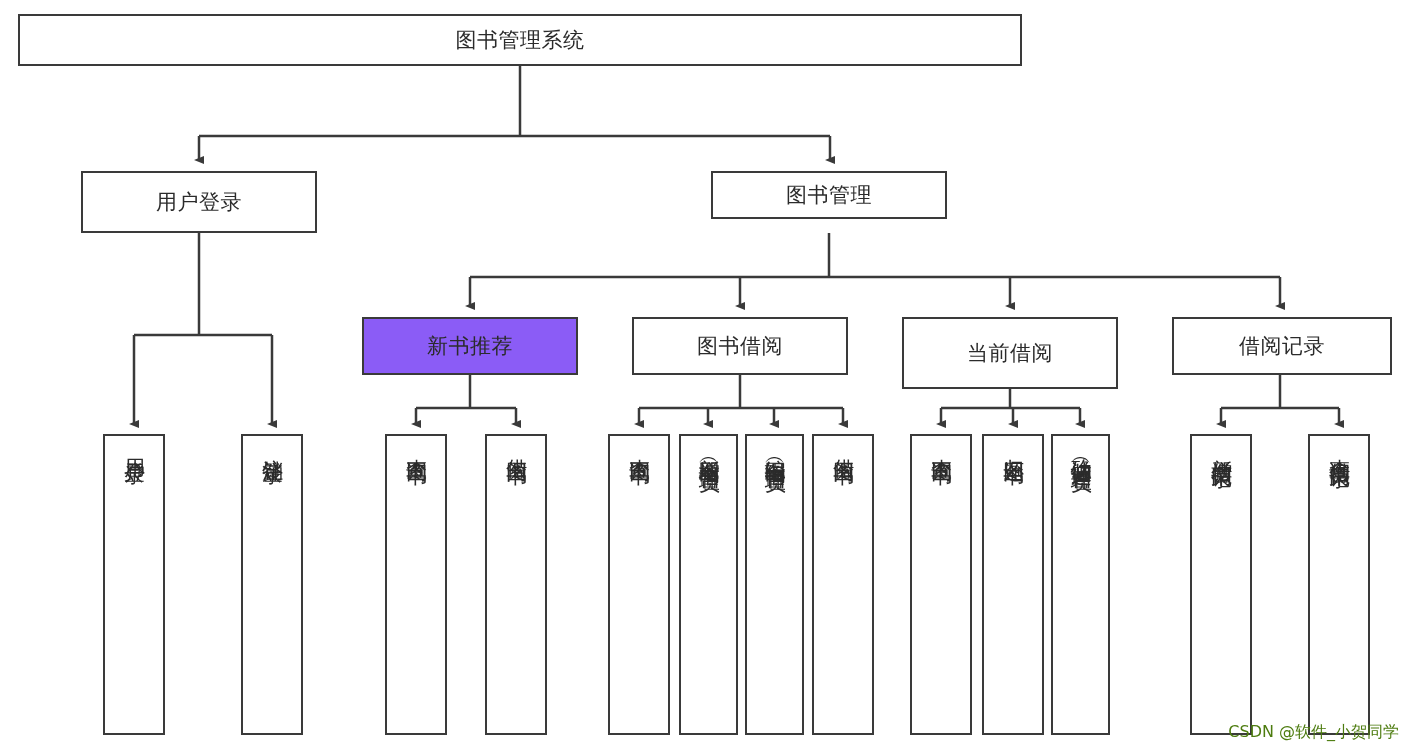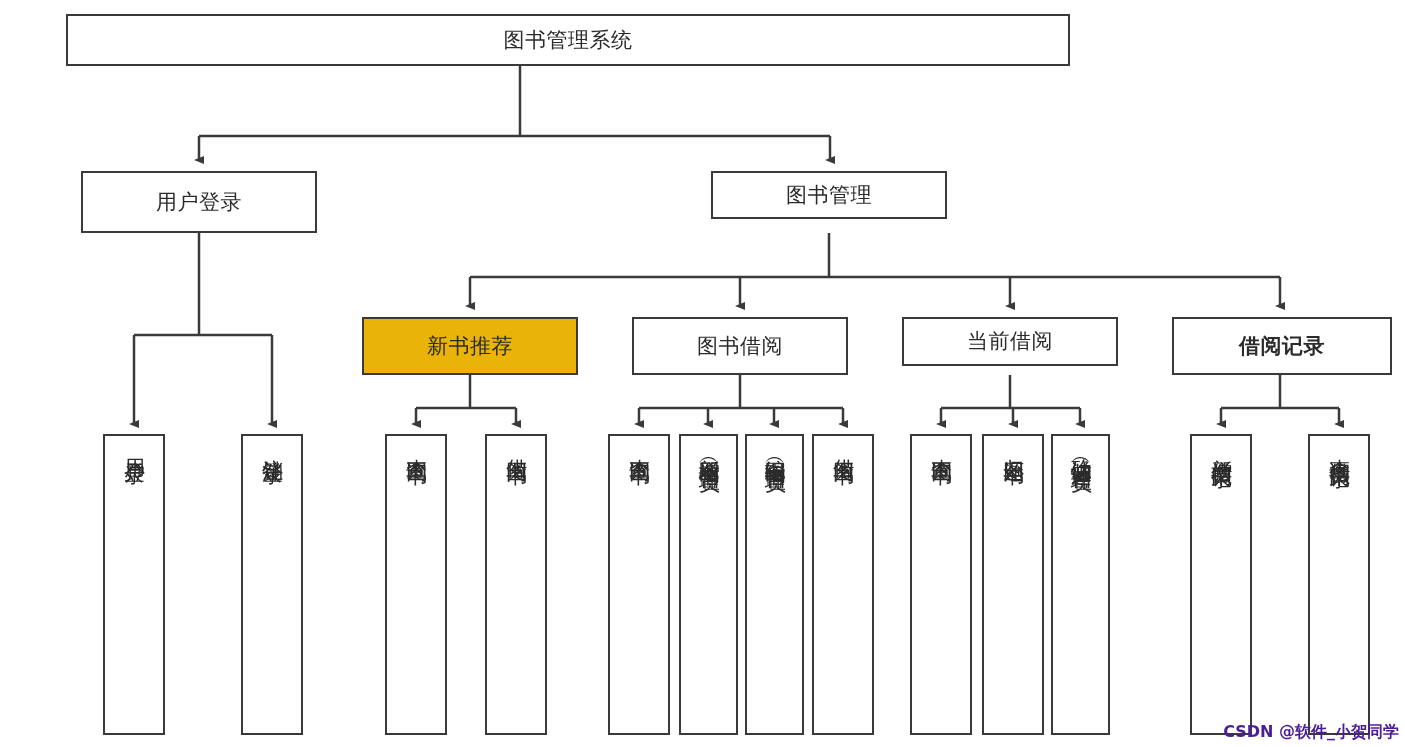--- a/index.html
+++ b/index.html
@@ -116,41 +116,41 @@
       <path d="M1013,408 L1013,424" marker-end="url(#arrow)"></path>
       <path d="M1080,408 L1080,424" marker-end="url(#arrow)"></path>
 
       <path d="M1280,375 L1280,408"></path>
       <path d="M1221,408 L1339,408"></path>
       <path d="M1221,408 L1221,424" marker-end="url(#arrow)"></path>
       <path d="M1339,408 L1339,424" marker-end="url(#arrow)"></path>
     </g>
   </svg>
 
-  <div class="node h-node" id="n-root" style="left: 18px; top: 14px; width: 1004px; height: 52px; border-color: rgb(58, 58, 58); background: rgb(255, 255, 255); color: rgb(43, 43, 43); margin-left: 48px;">
+  <div class="node h-node" id="n-root" style="left: 18px; top: 14px; width: 1004px; height: 52px; border-color: rgb(58, 58, 58); background: rgb(255, 255, 255); color: rgb(43, 43, 43);">
     <span class="node-label">图书管理系统</span>
   </div>
 
   <div class="node h-node" id="n-l2-0" style="left: 81px; top: 171px; width: 236px; height: 62px; border-color: rgb(58, 58, 58); background: rgb(255, 255, 255); color: rgb(43, 43, 43);">
     <span class="node-label">用户登录</span>
   </div>
   <div class="node h-node" id="n-l2-1" style="left: 711px; top: 171px; width: 236px; height: 48px; border-color: rgb(58, 58, 58); background: rgb(255, 255, 255); color: rgb(43, 43, 43);">
     <span class="node-label">图书管理</span>
   </div>
 
-  <div class="node h-node" id="n-l3-0" style="left: 362px; top: 317px; width: 216px; height: 58px; border-color: rgb(58, 58, 58); background: #eab308; color: rgb(43, 43, 43);">
+  <div class="node h-node" id="n-l3-0" style="left: 362px; top: 317px; width: 216px; height: 58px; border-color: rgb(58, 58, 58); background: #8b5cf6; color: rgb(43, 43, 43);">
     <span class="node-label">新书推荐</span>
   </div>
   <div class="node h-node" id="n-l3-1" style="left: 632px; top: 317px; width: 216px; height: 58px; border-color: rgb(58, 58, 58); background: rgb(255, 255, 255); color: rgb(43, 43, 43); align-items: center;">
     <span class="node-label">图书借阅</span>
   </div>
-  <div class="node h-node" id="n-l3-2" style="left: 902px; top: 317px; width: 216px; height: 49px; border-color: rgb(58, 58, 58); background: rgb(255, 255, 255); color: rgb(43, 43, 43);">
+  <div class="node h-node" id="n-l3-2" style="left: 902px; top: 317px; width: 216px; height: 72px; border-color: rgb(58, 58, 58); background: rgb(255, 255, 255); color: rgb(43, 43, 43);">
     <span class="node-label">当前借阅</span>
   </div>
-  <div class="node h-node" id="n-l3-3" style="left: 1172px; top: 317px; width: 220px; height: 58px; border-color: rgb(58, 58, 58); background: rgb(255, 255, 255); color: rgb(43, 43, 43); font-weight: bold;">
+  <div class="node h-node" id="n-l3-3" style="left: 1172px; top: 317px; width: 220px; height: 58px; border-color: rgb(58, 58, 58); background: rgb(255, 255, 255); color: rgb(43, 43, 43);">
     <span class="node-label">借阅记录</span>
   </div>
 
   <div class="node v-node" id="n-leaf-0" style="left: 103px; top: 434px; width: 62px; height: 301px; border-color: rgb(58, 58, 58); background: rgb(255, 255, 255); color: rgb(43, 43, 43);">
     <span class="node-label">用户登录</span>
   </div>
   <div class="node v-node" id="n-leaf-1" style="left: 241px; top: 434px; width: 62px; height: 301px; border-color: rgb(58, 58, 58); background: rgb(255, 255, 255); color: rgb(43, 43, 43);">
     <span class="node-label">注销登录</span>
   </div>
   <div class="node v-node" id="n-leaf-2" style="left: 385px; top: 434px; width: 62px; height: 301px; border-color: rgb(58, 58, 58); background: rgb(255, 255, 255); color: rgb(43, 43, 43);">
@@ -180,15 +180,15 @@
   <div class="node v-node" id="n-leaf-10" style="left: 1051px; top: 434px; width: 59px; height: 301px; border-color: rgb(58, 58, 58); background: rgb(255, 255, 255); color: rgb(43, 43, 43);">
     <span class="node-label">确认归还（管理员）</span>
   </div>
   <div class="node v-node" id="n-leaf-11" style="left: 1190px; top: 434px; width: 62px; height: 301px; border-color: rgb(58, 58, 58); background: rgb(255, 255, 255); color: rgb(43, 43, 43);">
     <span class="node-label">新增借阅记录</span>
   </div>
   <div class="node v-node" id="n-leaf-12" style="left: 1308px; top: 434px; width: 62px; height: 301px; border-color: rgb(58, 58, 58); background: rgb(255, 255, 255); color: rgb(43, 43, 43);">
     <span class="node-label">查询借阅记录</span>
   </div>
 
-  <div id="watermark" style="color: #4c1d95; font-weight: bold;">CSDN @软件_小贺同学</div>
+  <div id="watermark" style="color: #4d7c0f;">CSDN @软件_小贺同学</div>
 
 </div>
 
 </body></html>

